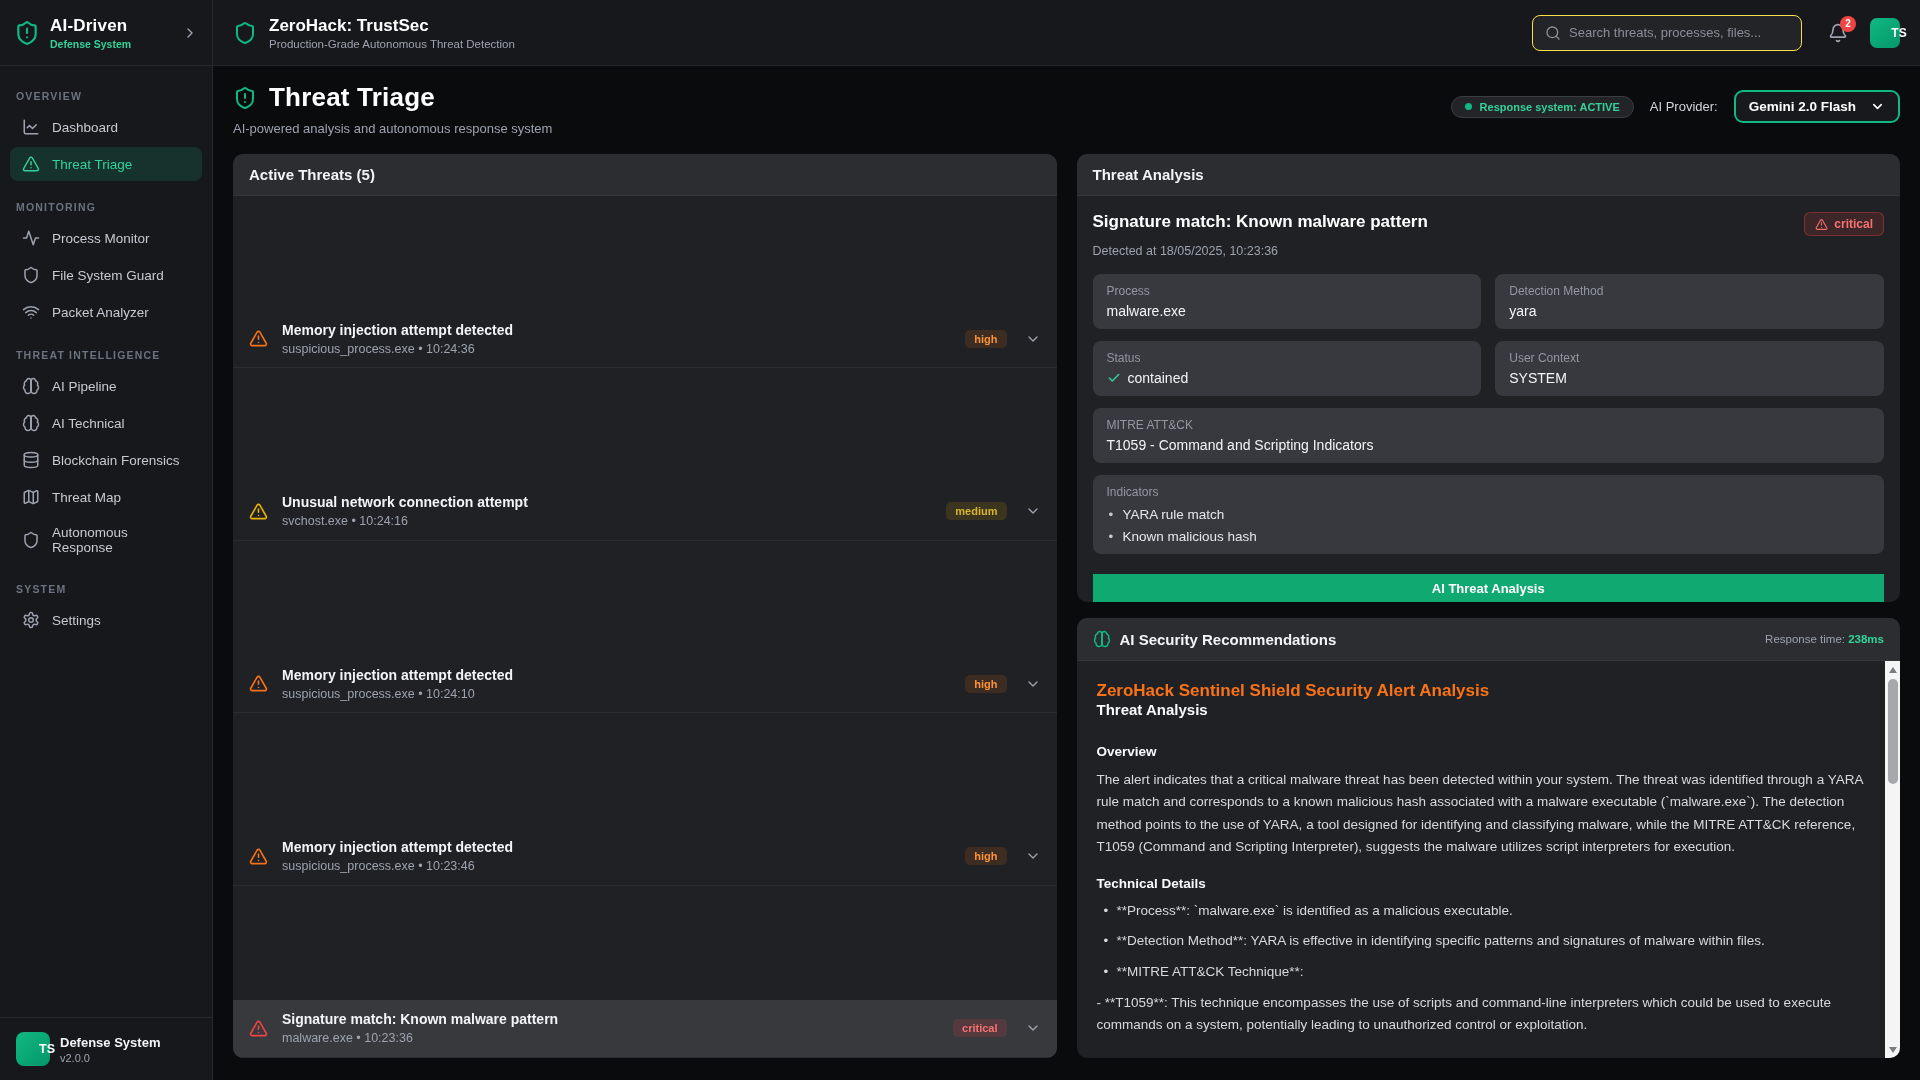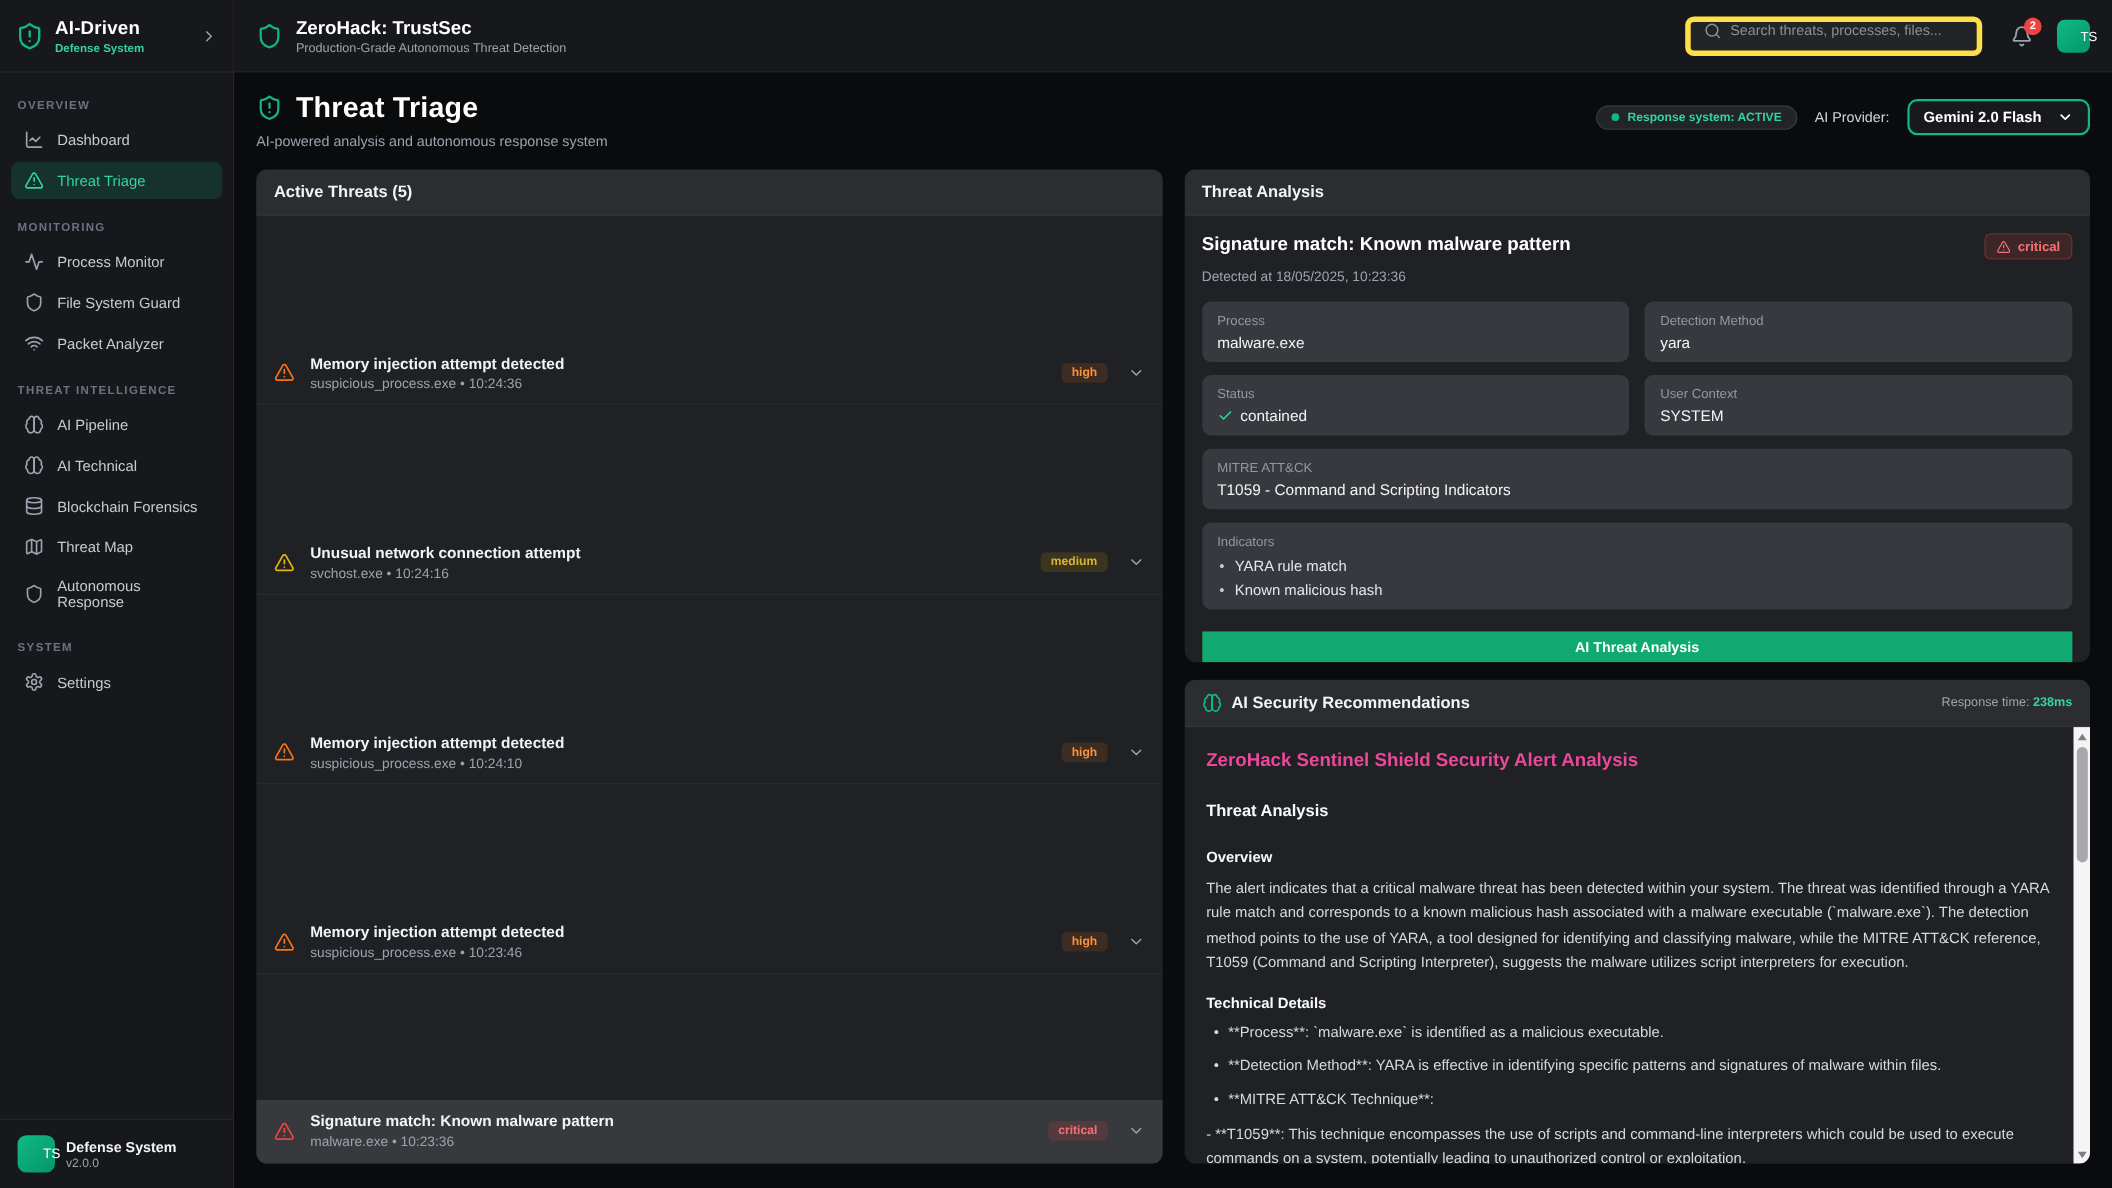--- a/index.html
+++ b/index.html
@@ -20,33 +20,33 @@
   .nav { flex:1; overflow:hidden; padding-top:4px; }
   .nav-section-label { font-size:10.5px; font-weight:bold; letter-spacing:1.2px; color:#6b7280;
     margin:20px 16px 8px; }
   .nav-item { display:flex; align-items:center; gap:12px; margin:3px 10px; padding:8px 12px;
     border-radius:8px; color:#c6cad1; font-size:13.5px; cursor:pointer; }
   .nav-item .nav-icon { color:#9ca3af; display:flex; }
   .nav-item.active { background:rgba(16,185,129,.16); color:#34d399; }
   .nav-item.active .nav-icon { color:#34d399; }
   .sidebar-footer { border-top:1px solid #26282c; padding:14px 16px; display:flex; align-items:center; gap:10px; }
   .avatar { width:34px; height:34px; border-radius:8px; background:linear-gradient(135deg,#10b981,#059669);
-    color:#fff; font-weight:normal; font-size:12.5px; display:flex; align-items:center; justify-content:center; flex-shrink:0;padding-left:28px; }
+    color:#fff; font-weight:bold; font-size:12.5px; display:flex; align-items:center; justify-content:center; flex-shrink:0;padding-left:28px; }
   .footer-name { font-size:13px; font-weight:bold; color:#f3f4f6; }
   .footer-version { font-size:11px; color:#9ca3af; margin-top:2px; }
 
   
   .main { flex:1; display:flex; flex-direction:column; min-width:0; }
   .topbar { height:66px; background:#17181c; border-bottom:1px solid #26282c; display:flex;
     align-items:center; padding:0 20px; gap:12px; flex-shrink:0; }
   .topbar-title { font-size:17px; font-weight:bold; color:#fff; }
   .topbar-subtitle { font-size:11.5px; color:#9ca3af; margin-top:2px; }
   .topbar-spacer { flex:1; }
-  .search-box { width:270px; height:36px; background:#222428; border:5px solid #fde047; border-radius:8px;
-    display:flex; align-items:flex-start; gap:8px; padding:0 12px; }
+  .search-box { width:270px; height:36px; background:#222428; border:1px solid #fde047; border-radius:8px;
+    display:flex; align-items:center; gap:8px; padding:0 12px; }
   .search-box input { background:transparent; border:none; outline:none; color:#d1d5db;
     font-size:13px; width:100%; font-family:inherit; }
   .search-box input::placeholder { color:#8b8f98; }
   .bell-wrap { position:relative; margin:0 10px 0 14px; color:#9ca3af; cursor:pointer; display:flex; }
   .bell-badge { position:absolute; top:-7px; right:-8px; min-width:16px; height:16px; border-radius:50%;
     background:#ef4444; color:#fff; font-size:10px; font-weight:bold; display:flex; align-items:center;
     justify-content:center; padding:0 3px; }
   .topbar .avatar { width:30px; height:30px; border-radius:7px; font-size:12px; cursor:pointer; }
 
   
@@ -107,21 +107,21 @@
 
   
   .ai-panel { flex:1; min-height:0; }
   .ai-panel-header { display:flex; align-items:center; gap:9px; }
   .ai-panel-header .brain { color:#10b981; display:flex; }
   .ai-header-spacer { flex:1; }
   .response-time { font-size:11.5px; font-weight:normal; color:#9ca3af; }
   .response-time b { color:#34d399; font-weight:bold; }
   .ai-body { position:relative; flex:1; min-height:0; overflow:hidden; }
   .ai-scroll { height:100%; overflow:hidden; padding:20px 36px 20px 20px; }
-  .md-h1 { font-size:17px; font-weight:bold; color:#ec4899; margin-bottom:28px; }
+  .md-h1 { font-size:17px; font-weight:bold; color:#f97316; }
   .md-h2 { font-size:15px; font-weight:bold; color:#f9fafb; margin-bottom:26px; }
   .md-h3 { font-size:13.5px; font-weight:bold; color:#f9fafb; margin-bottom:10px; margin-top:4px; }
   .md-p  { font-size:13.5px; color:#d6d9de; line-height:1.65; margin-bottom:18px; }
   .md-li { font-size:13.5px; color:#d6d9de; line-height:1.5; padding-left:20px; position:relative; margin-bottom:10px; }
   .md-li::before { content:"•"; position:absolute; left:7px; color:#d6d9de; }
   
   .fake-scrollbar { position:absolute; top:0; right:0; bottom:0; width:15px; background:#f5f5f5; cursor:default; }
   .sb-arrow { position:absolute; left:0; width:15px; height:15px; display:flex; align-items:center; justify-content:center; }
   .sb-arrow.up { top:1px; } .sb-arrow.down { bottom:1px; }
   .sb-arrow .tri-up { width:0; height:0; border-left:4px solid transparent; border-right:4px solid transparent;

